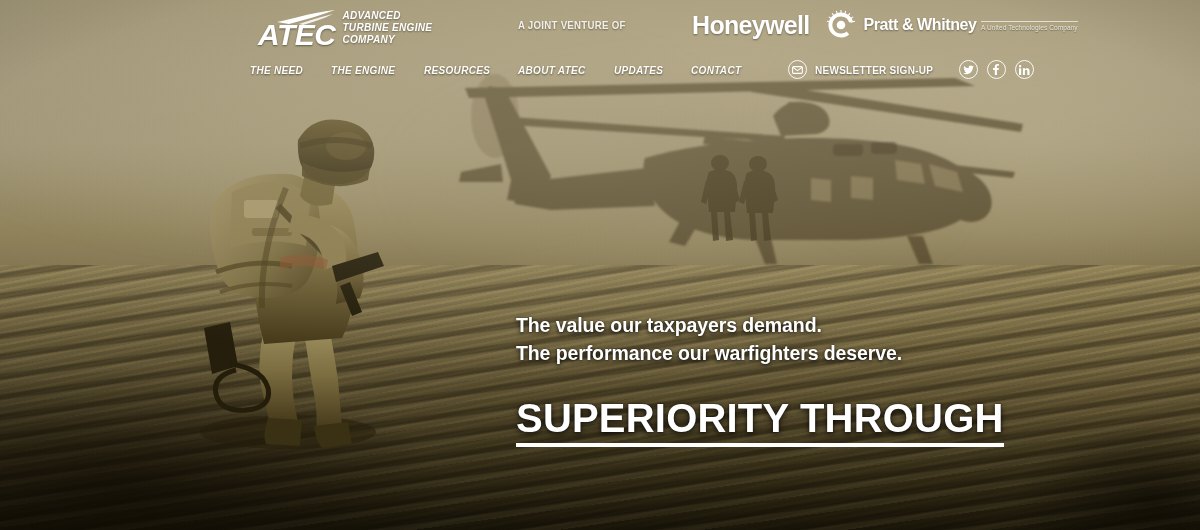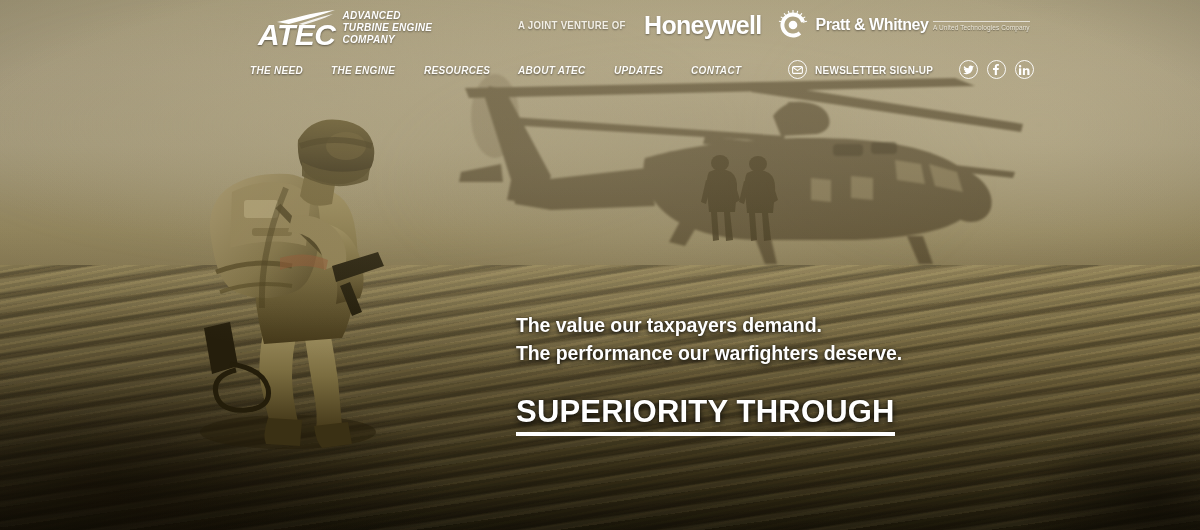--- a/index.html
+++ b/index.html
@@ -128,21 +128,21 @@
 
   
   .jv { position:absolute; left:518px; top:10px; display:flex; align-items:center; gap:9px; }
   .jv-label {
     font-size:10.5px; font-weight:bold; color:#f2efe6; letter-spacing:.3px;
     transform:scaleX(.92); transform-origin:left center; white-space:nowrap;
     text-shadow:0 1px 2px rgba(0,0,0,.4);
   }
   .honeywell {
     font-size:25px; font-weight:bold; color:#fff; letter-spacing:-.7px;
-    line-height:1; text-shadow:0 1px 2px rgba(0,0,0,.4);
+    line-height:1; text-shadow:0 1px 2px rgba(0,0,0,.4);margin-left:48px;
   }
   .pw-lockup { display:flex; align-items:center; gap:7px; margin-left:8px; }
   .pw-mark { width:30px; height:30px; flex:0 0 30px; }
   .pw-text { line-height:1; }
   .pw-name {
     font-size:16px; font-weight:bold; color:#fff; letter-spacing:-.4px;
     text-shadow:0 1px 2px rgba(0,0,0,.4);
   }
   .pw-tag {
     font-size:6.5px; color:#ece8db; letter-spacing:.1px; margin-top:2px;
@@ -187,21 +187,21 @@
   }
   .kicker {
     font-size:19.5px; font-weight:bold; color:#fff; line-height:1.42;
     letter-spacing:-.1px;
     text-shadow:0 2px 5px rgba(0,0,0,.75), 0 0 2px rgba(0,0,0,.5);
   }
   .kicker span { display:block; }
   .headline { margin-top:22px; }
   .headline span {
     display:block;
-    font-size:31px; font-weight:bold; color:#fff;
+    font-size:40px; font-weight:bold; color:#fff;
     letter-spacing:.2px; line-height:1.46;
     text-shadow:0 2px 6px rgba(0,0,0,.8), 0 0 2px rgba(0,0,0,.6);
   }
   .headline span i {
     font-style:normal;
     border-bottom:4px solid #fff;
     padding-bottom:3px;
   }
 </style>
 </head>

